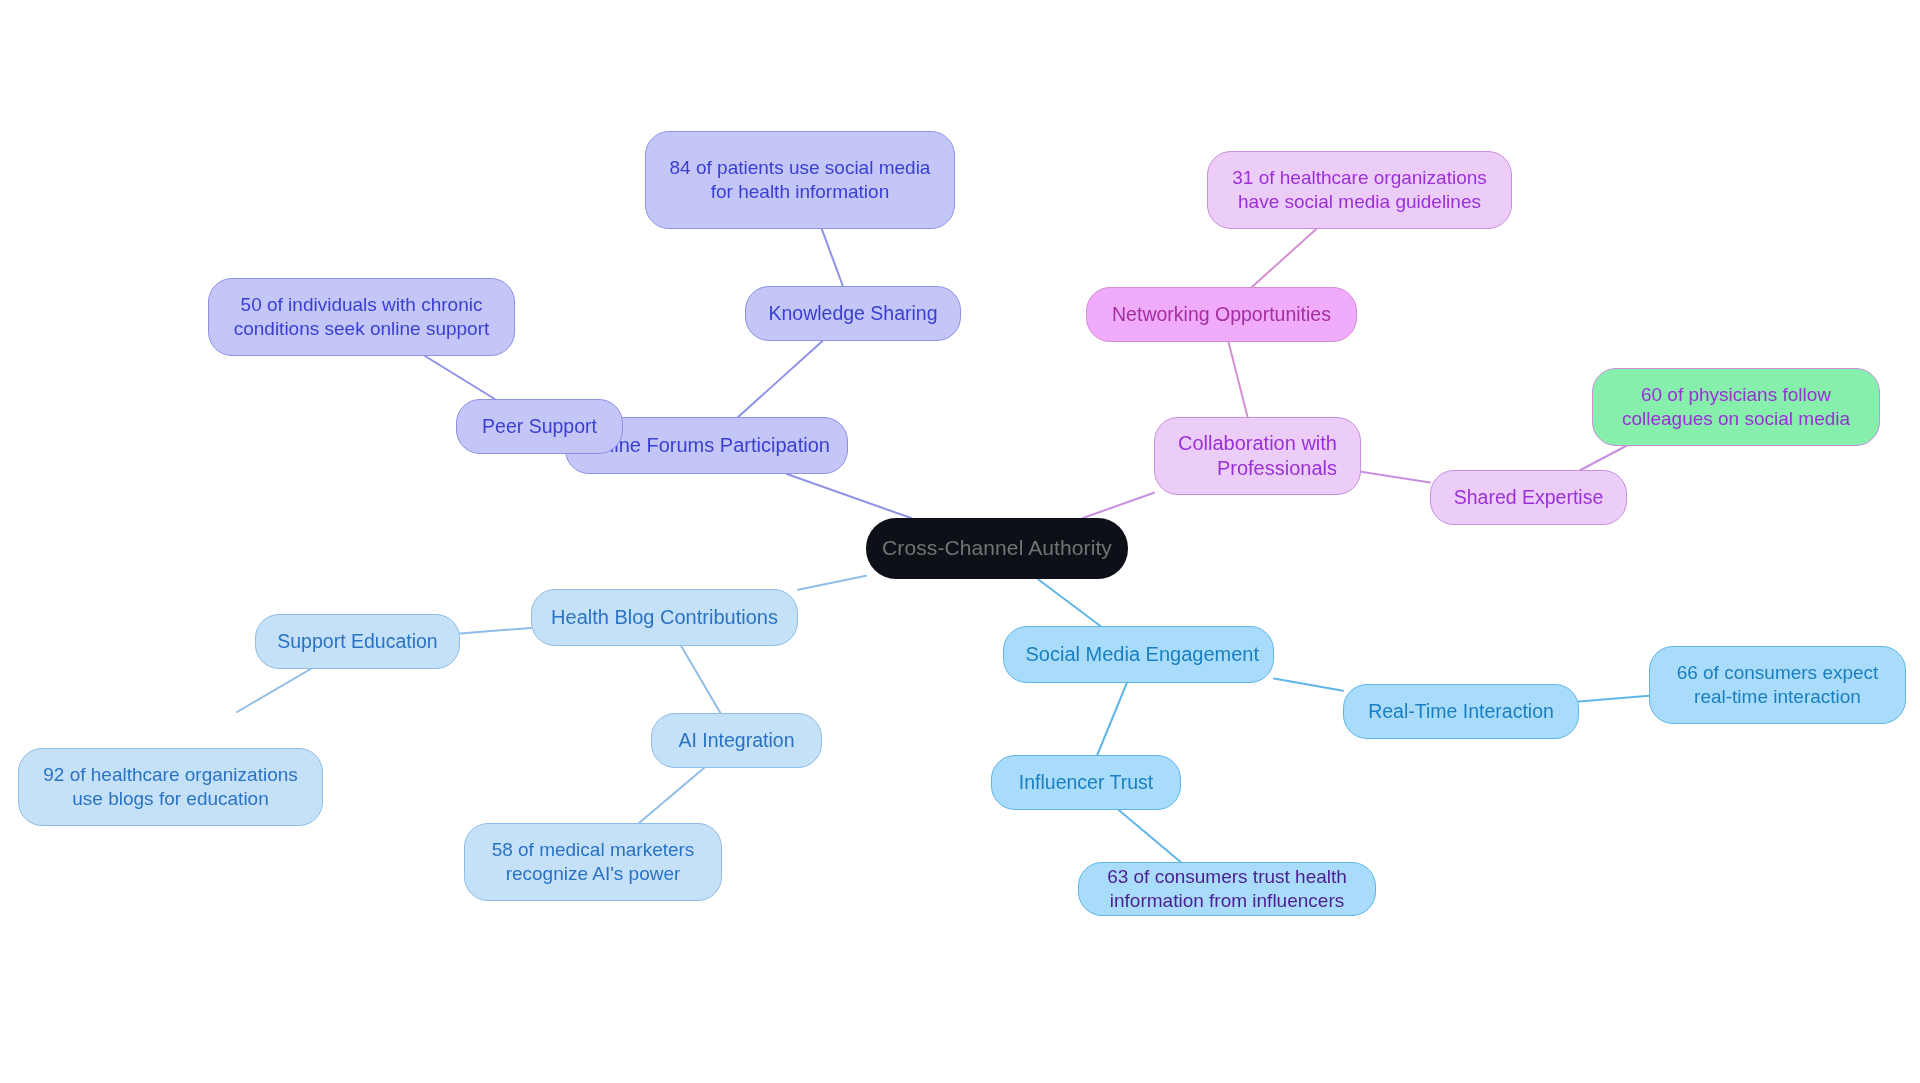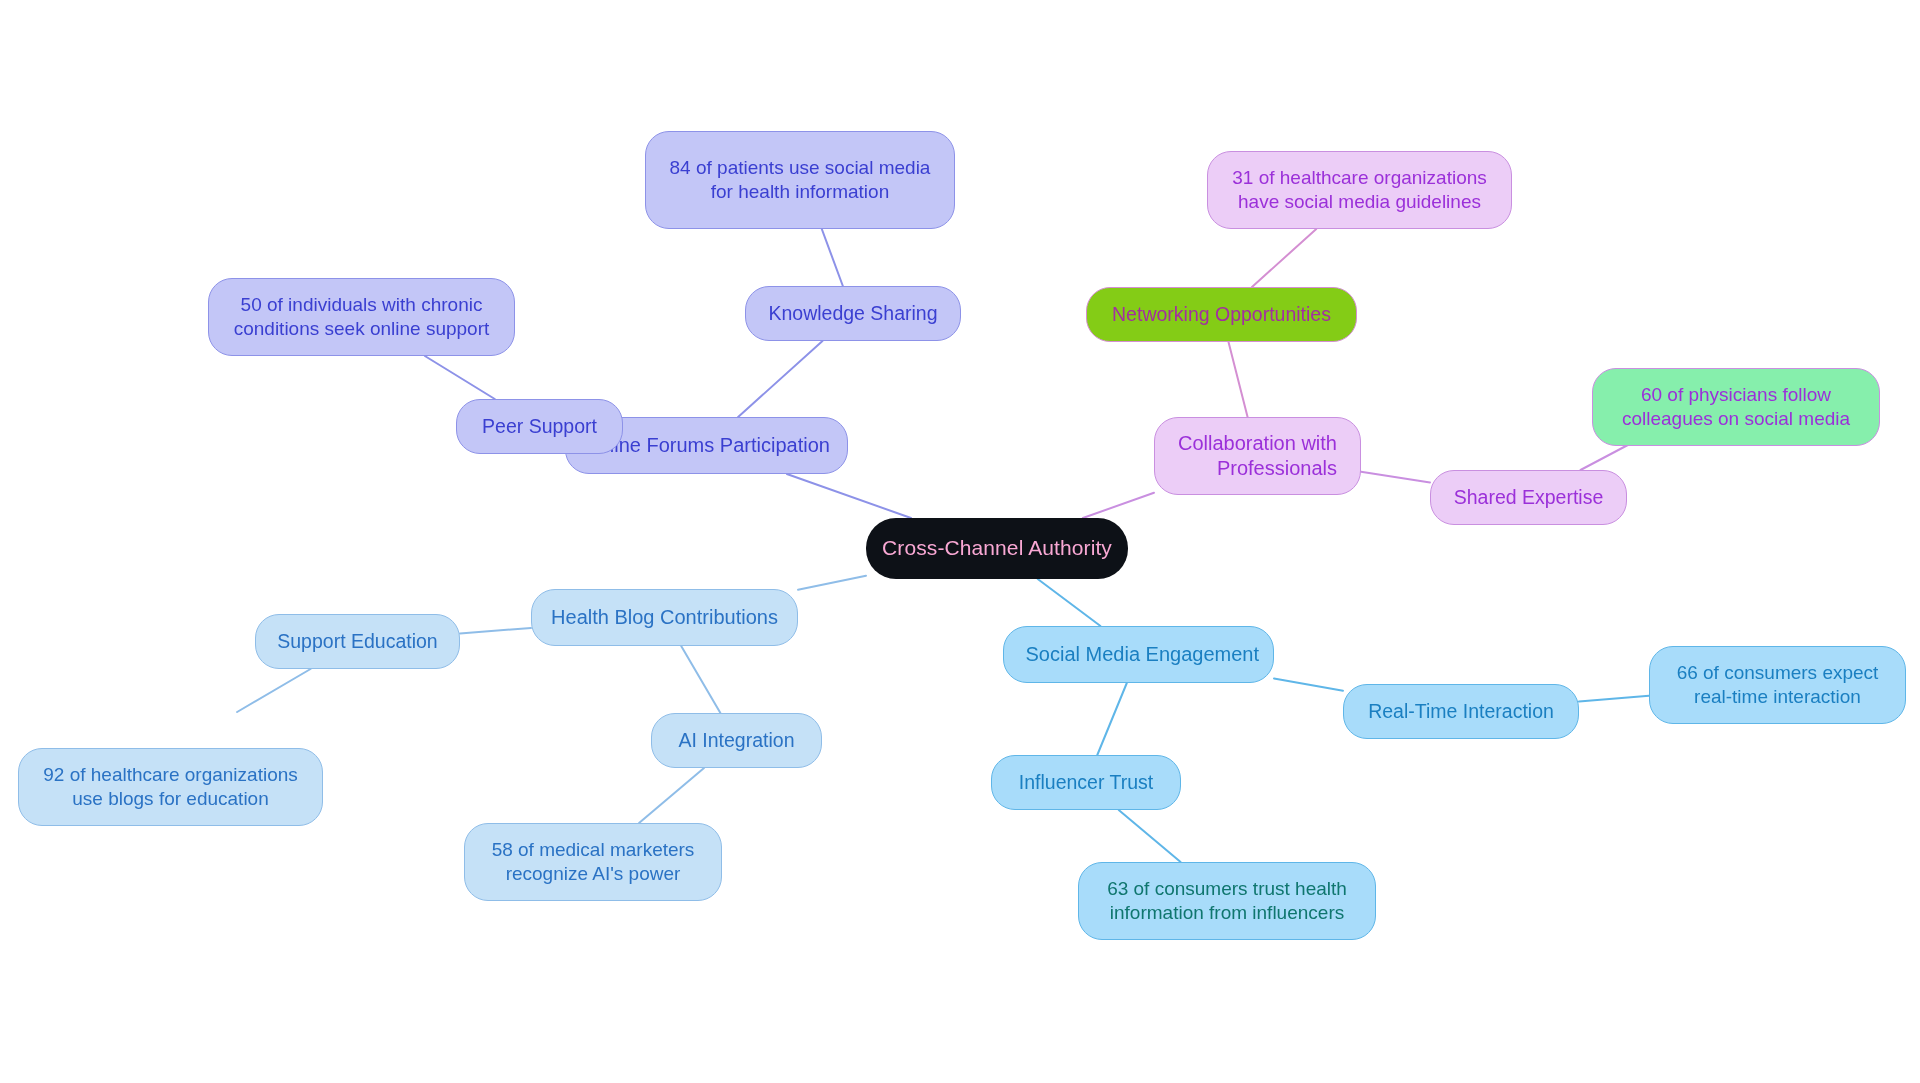--- a/index.html
+++ b/index.html
@@ -77,44 +77,44 @@
       <line x1="310.5365296803653" y1="669" x2="237.10273972602738" y2="712" stroke="#8fbde8" stroke-width="2" stroke-linecap="round"></line>
       <line x1="681.1829268292682" y1="646" x2="720.4024390243902" y2="713" stroke="#8fbde8" stroke-width="2" stroke-linecap="round"></line>
       <line x1="704.0205761316872" y1="768" x2="639.0617283950618" y2="823" stroke="#8fbde8" stroke-width="2" stroke-linecap="round"></line>
       <line x1="1037.7146226415093" y1="579" x2="1100.4551886792453" y2="626" stroke="#5fb6e8" stroke-width="2" stroke-linecap="round"></line>
       <line x1="1274" y1="678.4488372093024" x2="1343" y2="690.6441860465117" stroke="#5fb6e8" stroke-width="2" stroke-linecap="round"></line>
       <line x1="1579" y1="701.6200631911532" x2="1649" y2="695.759083728278" stroke="#5fb6e8" stroke-width="2" stroke-linecap="round"></line>
       <line x1="1126.810546875" y1="683" x2="1097.279296875" y2="755" stroke="#5fb6e8" stroke-width="2" stroke-linecap="round"></line>
       <line x1="1118.7215189873418" y1="810" x2="1180.5949367088608" y2="862" stroke="#5fb6e8" stroke-width="2" stroke-linecap="round"></line>
     </svg>
   <div id="nodes-layer">
-      <div class="node root" style="left: 866px; top: 518px; width: 262px; height: 61px; background: rgb(13, 17, 23); color: #f9a8d4;"><span>Cross-Channel Authority</span></div>
+      <div class="node root" style="left: 866px; top: 518px; width: 262px; height: 61px; background: rgb(13, 17, 23); color: #737373;"><span>Cross-Channel Authority</span></div>
       <div class="node branch" style="left: 565px; top: 417px; width: 283px; height: 57px; background: rgb(195, 198, 247); border-color: rgb(141, 146, 232); color: rgb(58, 63, 209);"><span>Online Forums Participation</span></div>
       <div class="node leaf" style="left: 745px; top: 286px; width: 216px; height: 55px; background: rgb(195, 198, 247); border-color: rgb(141, 146, 232); color: rgb(58, 63, 209);"><span>Knowledge Sharing</span></div>
       <div class="node stat" style="left: 645px; top: 131px; width: 310px; height: 98px; background: rgb(195, 198, 247); border-color: rgb(141, 146, 232); color: rgb(58, 63, 209);"><span>84 of patients use social media
 for health information</span></div>
       <div class="node leaf" style="left: 456px; top: 399px; width: 167px; height: 55px; background: rgb(195, 198, 247); border-color: rgb(141, 146, 232); color: rgb(58, 63, 209);"><span>Peer Support</span></div>
       <div class="node stat" style="left: 208px; top: 278px; width: 307px; height: 78px; background: rgb(195, 198, 247); border-color: rgb(141, 146, 232); color: rgb(58, 63, 209);"><span>50 of individuals with chronic
 conditions seek online support</span></div>
       <div class="node branch" style="left: 1154px; top: 417px; width: 207px; height: 78px; background: rgb(236, 205, 247); border-color: rgb(201, 143, 224); color: rgb(155, 48, 217); text-align: right;"><span>Collaboration with
 Professionals</span></div>
-      <div class="node leaf" style="left: 1086px; top: 287px; width: 271px; height: 55px; background: #84cc16; border-color: rgb(212, 143, 210); color: rgb(163, 47, 160);"><span>Networking Opportunities</span></div>
+      <div class="node leaf" style="left: 1086px; top: 287px; width: 271px; height: 55px; background: #f0abfc; border-color: rgb(212, 143, 210); color: rgb(163, 47, 160);"><span>Networking Opportunities</span></div>
       <div class="node stat" style="left: 1207px; top: 151px; width: 305px; height: 78px; background: rgb(236, 205, 247); border-color: rgb(201, 143, 224); color: rgb(155, 48, 217);"><span>31 of healthcare organizations
 have social media guidelines</span></div>
       <div class="node leaf" style="left: 1430px; top: 470px; width: 197px; height: 55px; background: rgb(236, 205, 247); border-color: rgb(201, 143, 224); color: rgb(155, 48, 217);"><span>Shared Expertise</span></div>
       <div class="node stat" style="left: 1592px; top: 352px; width: 288px; height: 78px; background: #86efac; border-color: rgb(201, 143, 224); color: rgb(155, 48, 217); margin-top: 16px;"><span>60 of physicians follow
 colleagues on social media</span></div>
       <div class="node branch" style="left: 531px; top: 589px; width: 267px; height: 57px; background: rgb(197, 225, 247); border-color: rgb(143, 189, 232); color: rgb(42, 114, 196);"><span>Health Blog Contributions</span></div>
       <div class="node leaf" style="left: 255px; top: 614px; width: 205px; height: 55px; background: rgb(197, 225, 247); border-color: rgb(143, 189, 232); color: rgb(42, 114, 196);"><span>Support Education</span></div>
       <div class="node stat" style="left: 18px; top: 748px; width: 305px; height: 78px; background: rgb(197, 225, 247); border-color: rgb(143, 189, 232); color: rgb(42, 114, 196); text-align: center;"><span>92 of healthcare organizations
 use blogs for education</span></div>
       <div class="node leaf" style="left: 651px; top: 713px; width: 171px; height: 55px; background: rgb(197, 225, 247); border-color: rgb(143, 189, 232); color: rgb(42, 114, 196);"><span>AI Integration</span></div>
       <div class="node stat" style="left: 464px; top: 823px; width: 258px; height: 78px; background: rgb(197, 225, 247); border-color: rgb(143, 189, 232); color: rgb(42, 114, 196);"><span>58 of medical marketers
 recognize AI's power</span></div>
       <div class="node branch" style="left: 1003px; top: 626px; width: 271px; height: 57px; background: rgb(168, 220, 250); border-color: rgb(95, 182, 232); color: rgb(26, 127, 193); justify-content: flex-end;"><span>Social Media Engagement</span></div>
       <div class="node leaf" style="left: 1343px; top: 684px; width: 236px; height: 55px; background: rgb(168, 220, 250); border-color: rgb(95, 182, 232); color: rgb(26, 127, 193);"><span>Real-Time Interaction</span></div>
       <div class="node stat" style="left: 1649px; top: 646px; width: 257px; height: 78px; background: rgb(168, 220, 250); border-color: rgb(95, 182, 232); color: rgb(26, 127, 193);"><span>66 of consumers expect
 real-time interaction</span></div>
       <div class="node leaf" style="left: 991px; top: 755px; width: 190px; height: 55px; background: rgb(168, 220, 250); border-color: rgb(95, 182, 232); color: rgb(26, 127, 193);"><span>Influencer Trust</span></div>
-      <div class="node stat" style="left: 1078px; top: 862px; width: 298px; height: 78px; background: rgb(168, 220, 250); border-color: rgb(95, 182, 232); color: #0f766e;"><span>63 of consumers trust health
+      <div class="node stat" style="left: 1078px; top: 862px; width: 298px; height: 54px; background: rgb(168, 220, 250); border-color: rgb(95, 182, 232); color: #4c1d95;"><span>63 of consumers trust health
 information from influencers</span></div>
     </div>
 </div>
 
 </body></html>

